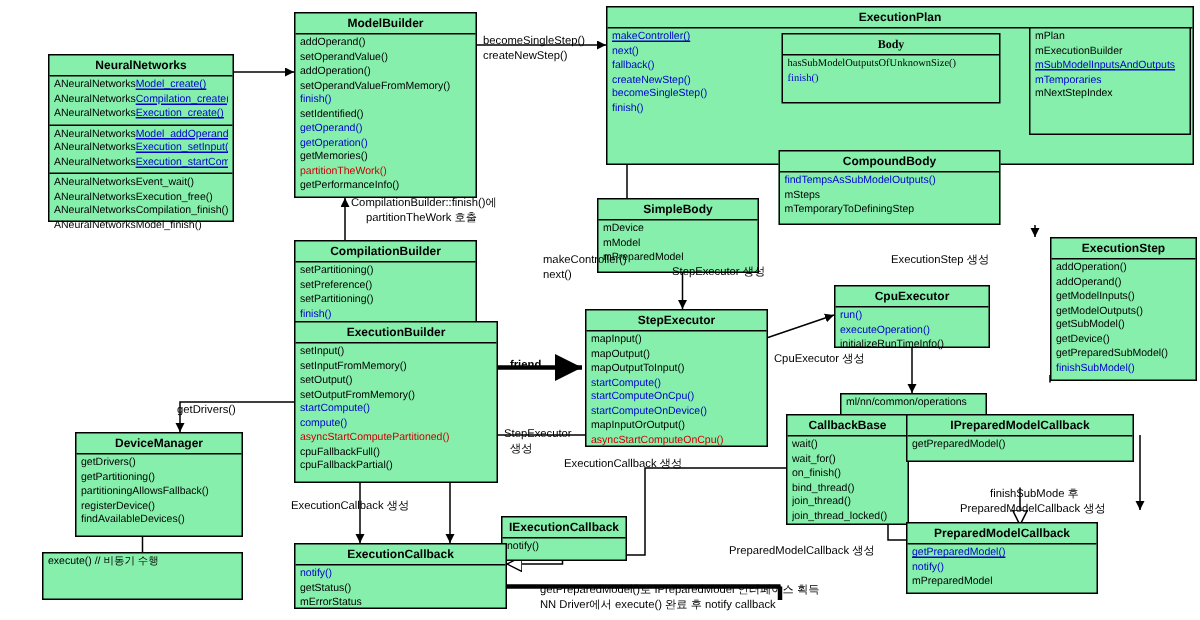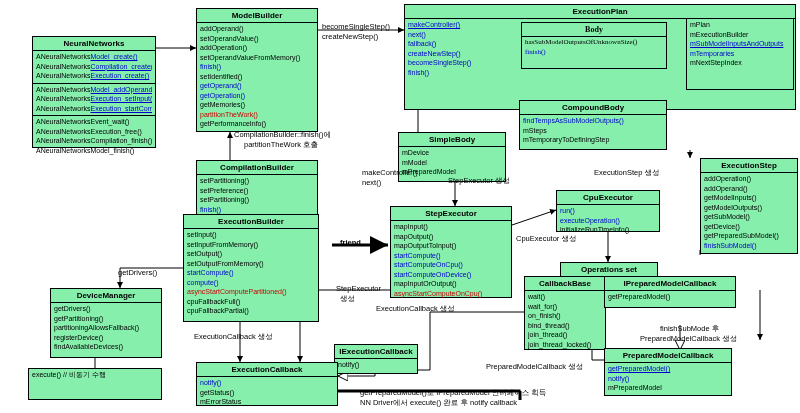--- a/index.html
+++ b/index.html
@@ -122,21 +122,21 @@
 <div class="box" style="left:196px;top:160px;width:122px;height:58px;">
   <div class="title">CompilationBuilder</div>
   <div class="sec">
     <div>setPartitioning()</div>
     <div>setPreference()</div>
     <div>setPartitioning()</div>
     <div class="blue">finish()</div>
   </div>
 </div>
 
-<div class="box" style="left:183px;top:214px;width:136px;height:108px;">
+<div class="box" style="left:196px;top:214px;width:136px;height:108px;">
   <div class="title">ExecutionBuilder</div>
   <div class="sec">
     <div>setInput()</div>
     <div>setInputFromMemory()</div>
     <div>setOutput()</div>
     <div>setOutputFromMemory()</div>
     <div class="blue">startCompute()</div>
     <div class="blue">compute()</div>
     <div class="red">asyncStartComputePartitioned()</div>
     <div>cpuFallbackFull()</div>
@@ -240,39 +240,38 @@
 <div class="box" style="left:556px;top:190px;width:104px;height:42px;">
   <div class="title">CpuExecutor</div>
   <div class="sec">
     <div class="blue">run()</div>
     <div class="blue">executeOperation()</div>
     <div>initializeRunTimeInfo()</div>
   </div>
 </div>
 
 <div class="box" style="left:560px;top:262px;width:98px;height:30px;">
-  <div class="title">Operations set</div>
   <div class="sec">
     <div>ml/nn/common/operations</div>
   </div>
 </div>
 
 <div class="box" style="left:524px;top:276px;width:82px;height:74px;">
   <div class="title">CallbackBase</div>
   <div class="sec">
     <div>wait()</div>
     <div>wait_for()</div>
     <div>on_finish()</div>
     <div>bind_thread()</div>
     <div>join_thread()</div>
     <div>join_thread_locked()</div>
   </div>
 </div>
 
-<div class="box" style="left:604px;top:276px;width:132px;height:32px;">
+<div class="box" style="left:604px;top:276px;width:152px;height:32px;">
   <div class="title">IPreparedModelCallback</div>
   <div class="sec">
     <div>getPreparedModel()</div>
   </div>
 </div>
 
 <div class="box" style="left:604px;top:348px;width:128px;height:48px;">
   <div class="title">PreparedModelCallback</div>
   <div class="sec">
     <div class="blueu">getPreparedModel()</div>

